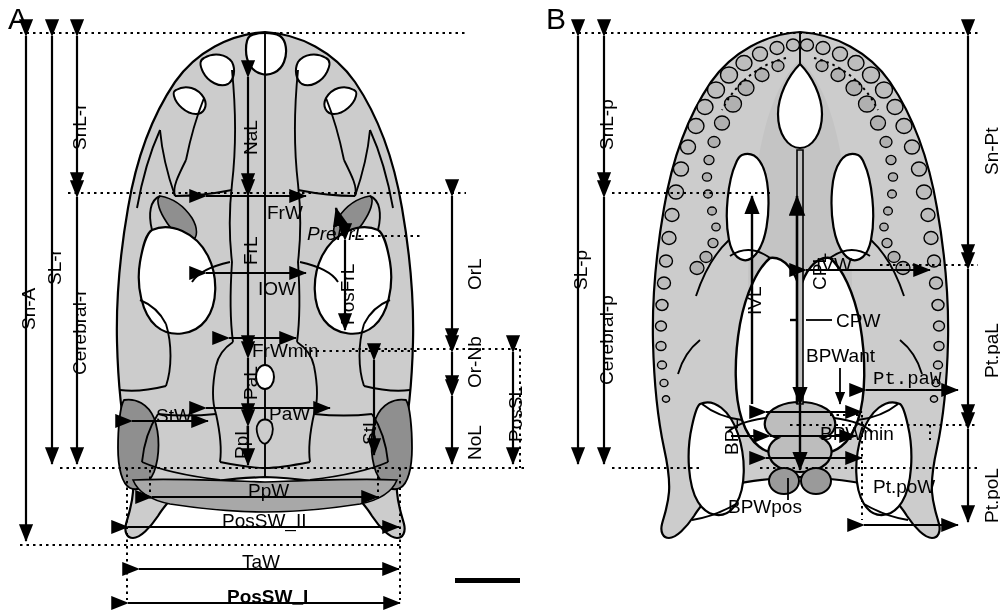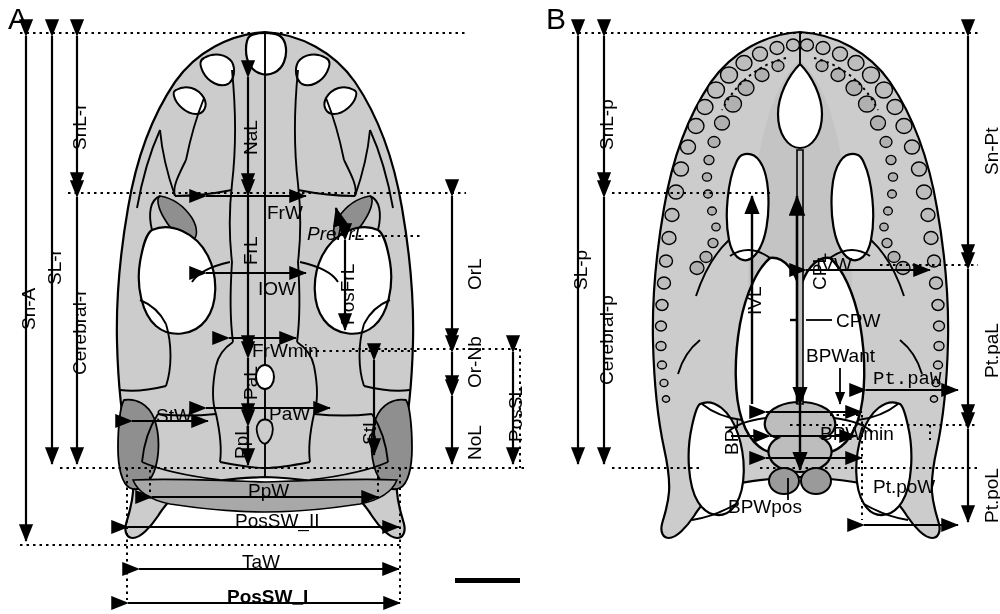--- a/index.html
+++ b/index.html
@@ -403,21 +403,21 @@
 <div class="lbl meas" style="left:258px;top:279px;">IOW</div>
 <div class="lbl meas" style="left:307px;top:224px;font-style:italic;">PreFrL</div>
 <div class="lbl meas vert" style="left:338px;top:325px;transform:rotate(-90deg);">PosFrL</div>
 <div class="lbl meas" style="left:252px;top:341px;">FrWmin</div>
 <div class="lbl meas vert" style="left:241px;top:400px;transform:rotate(-90deg);">PaL</div>
 <div class="lbl meas" style="left:269px;top:404px;">PaW</div>
 <div class="lbl meas" style="left:156px;top:406px;">StW</div>
 <div class="lbl meas vert" style="left:360px;top:445px;transform:rotate(-90deg);">StL</div>
 <div class="lbl meas vert" style="left:232px;top:459px;transform:rotate(-90deg);">PpL</div>
 <div class="lbl meas" style="left:248px;top:481px;">PpW</div>
-<div class="lbl meas" style="left:235px;top:511px;">PosSW_II</div>
+<div class="lbl meas" style="left:222px;top:511px;">PosSW_II</div>
 <div class="lbl meas" style="left:242px;top:552px;">TaW</div>
 <div class="lbl meas" style="left:227px;top:587px;font-weight:bold;">PosSW_I</div>
 
 <div class="lbl meas vert" style="left:465px;top:290px;transform:rotate(-90deg);">OrL</div>
 <div class="lbl meas vert" style="left:465px;top:388px;transform:rotate(-90deg);">Or-Nb</div>
 <div class="lbl meas vert" style="left:465px;top:460px;transform:rotate(-90deg);">NoL</div>
 <div class="lbl meas vert" style="left:506px;top:442px;transform:rotate(-90deg);">PosSL</div>
 
 <div class="lbl meas vert" style="left:571px;top:290px;transform:rotate(-90deg);">SL-p</div>
 <div class="lbl meas vert" style="left:597px;top:150px;transform:rotate(-90deg);">SnL-p</div>

